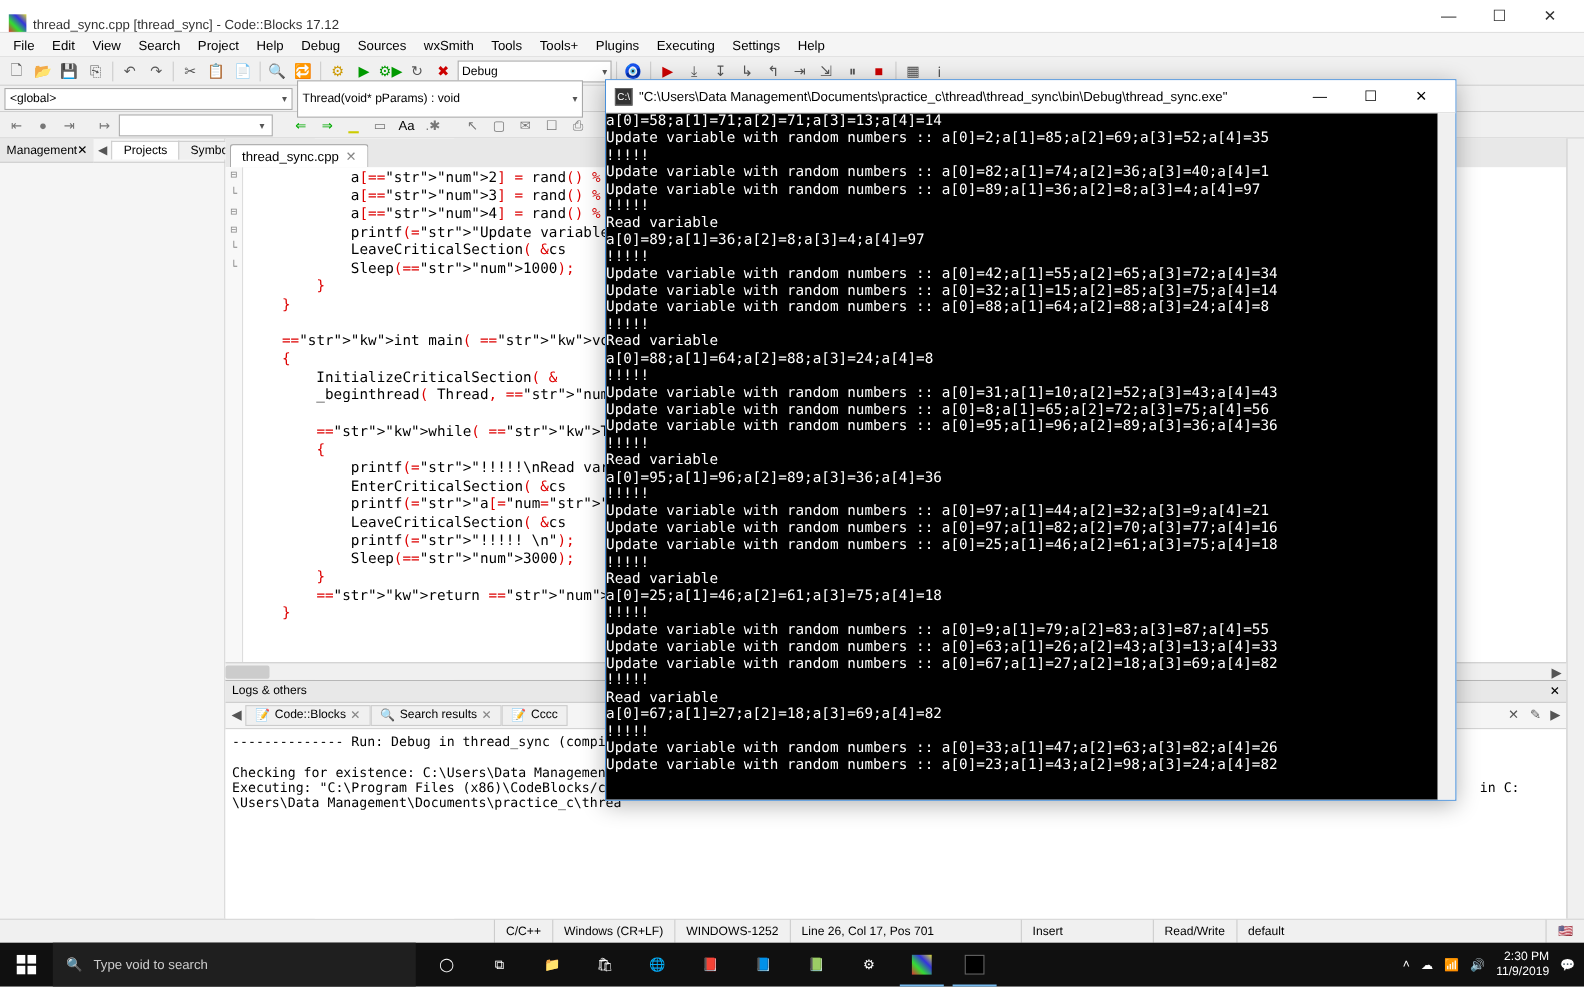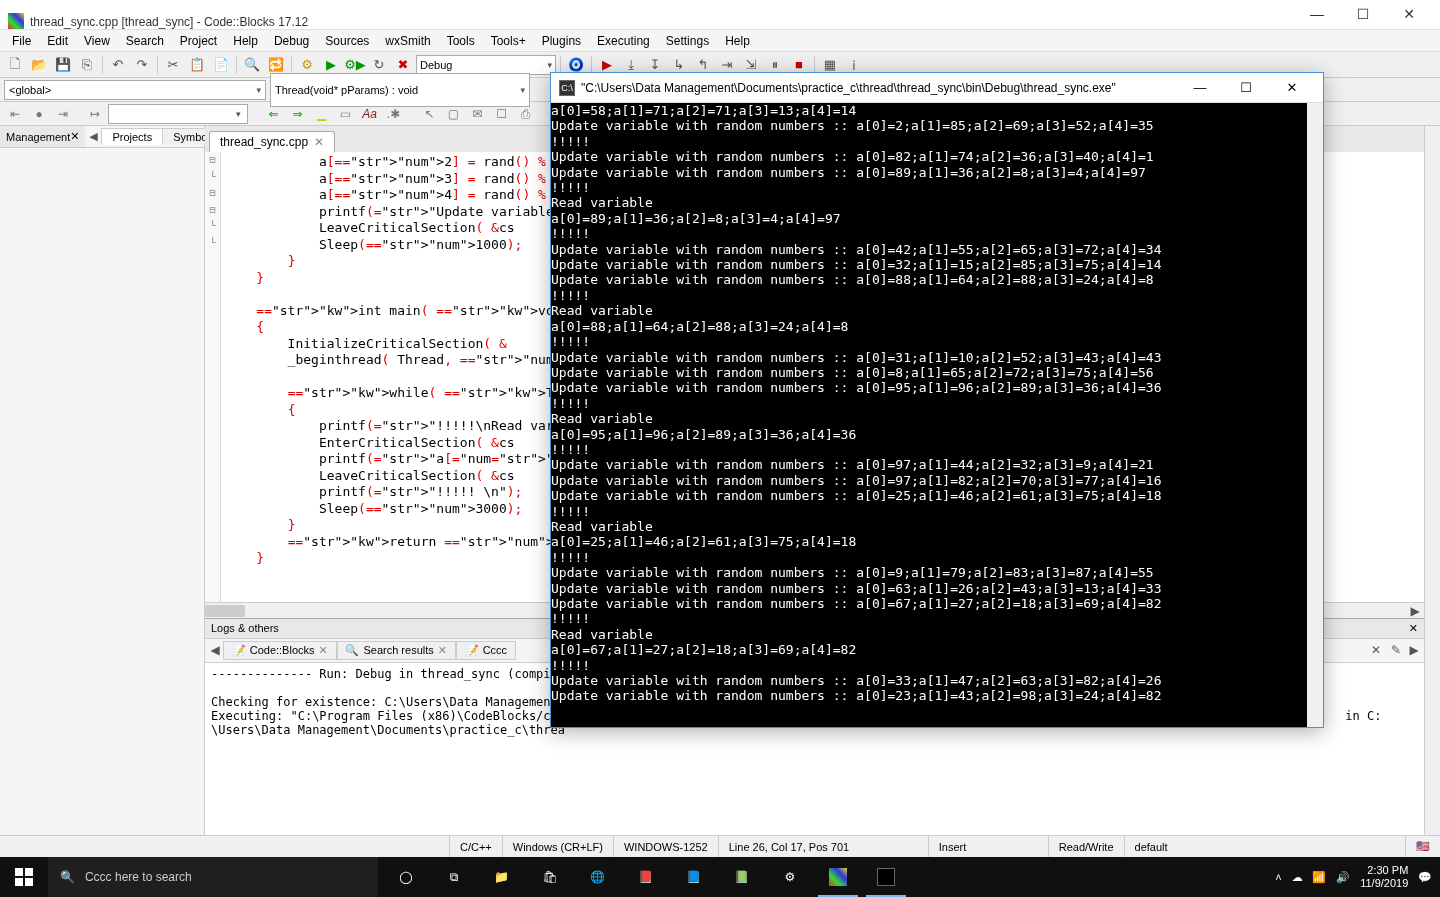--- a/index.html
+++ b/index.html
@@ -199,21 +199,21 @@
   <div class="nav-btn">⇥</div>
   <div style="width:6px"></div>
   <div class="nav-btn">↦</div>
   <div class="nav-input"></div>
   <span class="chev" style="margin-left:-14px">▾</span>
   <div style="width:18px"></div>
   <div class="nav-btn" style="color:#0a0;">⇐</div>
   <div class="nav-btn" style="color:#0a0;">⇒</div>
   <div class="nav-btn" style="color:#cc0;">▁</div>
   <div class="nav-btn">▭</div>
-  <div class="nav-btn" style="color:#7f1d1d;font-style:italic;">Aa</div>
+  <div class="nav-btn" style="color:#000000;">Aa</div>
   <div class="nav-btn">.✱</div>
   <div style="width:10px"></div>
   <div class="nav-btn">↖</div>
   <div class="nav-btn">▢</div>
   <div class="nav-btn">✉</div>
   <div class="nav-btn">☐</div>
   <div class="nav-btn">⎙</div>
 </div>
 
 <div class="main-area">
@@ -425,21 +425,21 @@
   <div class="start">
     <svg viewBox="0 0 18 18">
         <rect x="0" y="0" width="8" height="8" fill="#fff"></rect>
         <rect x="10" y="0" width="8" height="8" fill="#fff"></rect>
         <rect x="0" y="10" width="8" height="8" fill="#fff"></rect>
         <rect x="10" y="10" width="8" height="8" fill="#fff"></rect>
       </svg>
   </div>
   <div class="search">
     <span>🔍</span>
-    <span style="color:#ccc">Cccc here to search</span>
+    <span style="color:#ccc">Type void to search</span>
   </div>
   <div class="tb-icons">
     <div class="tb-icon">◯</div>
     <div class="tb-icon">⧉</div>
     <div class="tb-icon">📁</div>
     <div class="tb-icon">🛍</div>
     <div class="tb-icon">🌐</div>
     <div class="tb-icon">📕</div>
     <div class="tb-icon">📘</div>
     <div class="tb-icon">📗</div>

